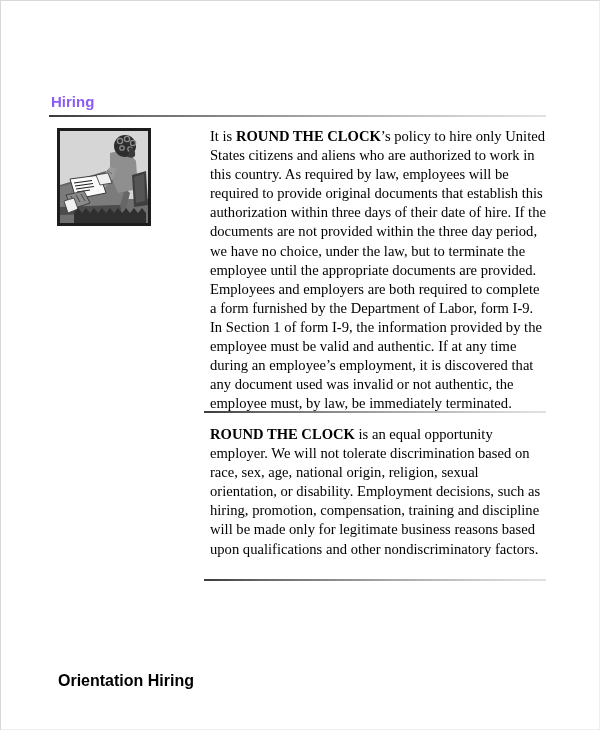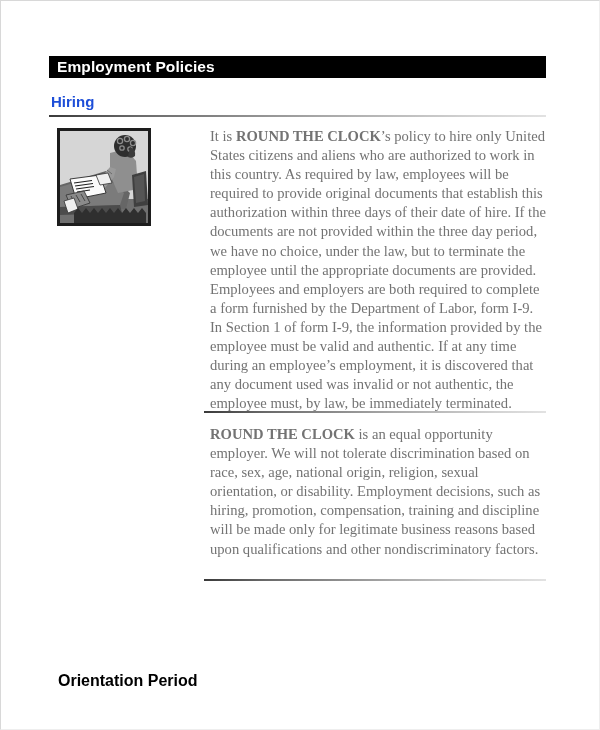--- a/index.html
+++ b/index.html
@@ -42,21 +42,21 @@
     padding-left: 8px;
     line-height: 1;
   }
 
   
   .h2 {
     position: absolute;
     font-family: "Liberation Sans", "DejaVu Sans", sans-serif;
     font-weight: bold;
     font-size: 15px;
-    color: #1d4ed8;
+    color: #8b5cf6;
     line-height: 1.1;
     white-space: nowrap;
   }
   .rule {
     position: absolute;
     height: 2px;
     background: linear-gradient(to right, #3a3a3a 0%, #6a6a6a 18%, #a8a8a8 55%, #d2d2d2 85%, #e2e2e2 100%);
   }
 
   
@@ -69,21 +69,21 @@
     line-height: 1.1;
     white-space: nowrap;
   }
 
   
   .body-text {
     position: absolute;
     font-family: "Liberation Serif", "DejaVu Serif", serif;
     font-size: 14.6px;
     line-height: 19.1px;
-    color: #737373;
+    color: #000000;
     text-align: left;
   }
   .body-text b {
     font-weight: bold;
   }
 
   
   .illustration {
     position: absolute;
     left: 56px;
@@ -105,23 +105,20 @@
     font-size: 16px;
     color: #000000;
     white-space: nowrap;
   }
 </style>
 </head>
 <body>
 
 <div class="page">
 
-  <div class="banner">
-    <span class="banner-title">Employment Policies</span>
-  </div>
 
   <div class="h2" style="left:50px; top:93px;">Hiring</div>
   <div class="rule" style="left:48px; top:114px; width:497px;"></div>
 
   <div class="illustration">
     <svg width="88" height="92" viewBox="0 0 88 92" xmlns="http://www.w3.org/2000/svg">
 
       <rect x="0" y="0" width="88" height="92" fill="#d6d6d6"></rect>
 
       <rect x="0" y="68" width="88" height="24" fill="#6f6f6f"></rect>
@@ -184,15 +181,15 @@
 
   <div class="body-text" style="left:209px; top:126px; width:336px;"><span>It is </span><b>ROUND THE CLOCK</b><span>’s policy to hire only United States citizens and aliens who are authorized to work in this country. As required by law, employees will be required to provide original documents that establish this authorization within three days of their date of hire. If the documents are not provided within the three day period, we have no choice, under the law, but to terminate the employee until the appropriate documents are provided. Employees and employers are both required to complete a form furnished by the Department of Labor, form I-9. In Section 1 of form I-9, the information provided by the employee must be valid and authentic. If at any time during an employee’s employment, it is discovered that any document used was invalid or not authentic, the employee must, by law, be immediately terminated.</span></div>
 
   <div class="rule" style="left:203px; top:410px; width:342px;"></div>
 
   <div class="body-text" style="left:209px; top:424px; width:336px;"><b>ROUND THE CLOCK</b><span> is an equal opportunity employer. We will not tolerate discrimination based on race, sex, age, national origin, religion, sexual orientation, or disability. Employment decisions, such as hiring, promotion, compensation, training and discipline will be made only for legitimate business reasons based upon qualifications and other nondiscriminatory factors.</span></div>
 
   <div class="rule" style="left:203px; top:578px; width:342px;"></div>
 
 
-  <div class="h2-bottom" style="left:57px; top:671px;">Orientation Period</div>
+  <div class="h2-bottom" style="left:57px; top:671px;">Orientation Hiring</div>
 
 </div>
 
 </body></html>

